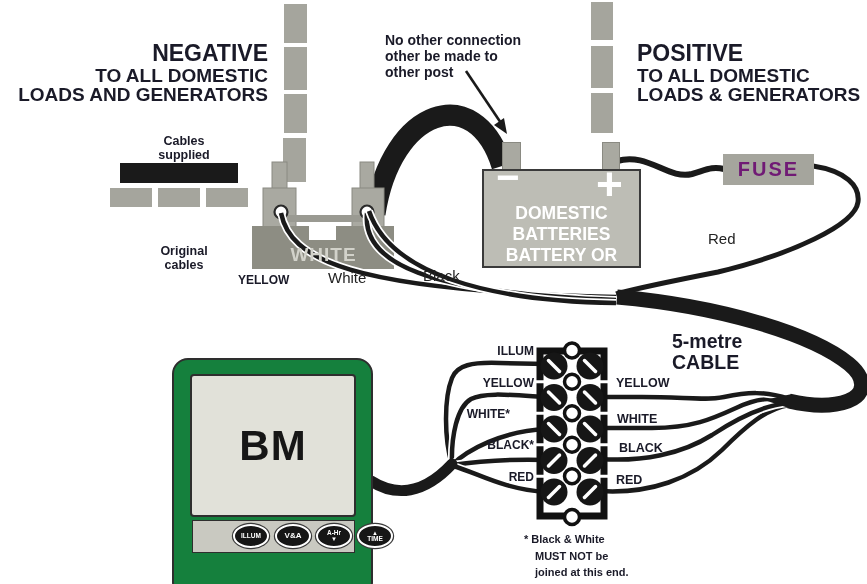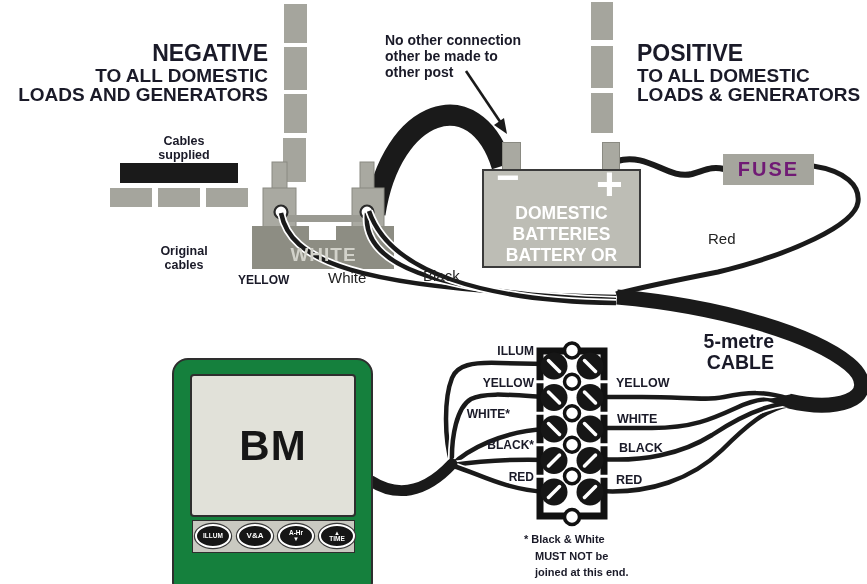--- a/index.html
+++ b/index.html
@@ -12,21 +12,21 @@
   .small-lbl{font-weight:bold;font-size:12.5px;line-height:13.5px;text-align:center;}
   .wirecap{font-weight:bold;font-size:12px;}
   .wirelow{font-size:15px;color:#222;}
   .seg{position:absolute;background:#a5a59d;}
   .blockrow{position:absolute;font-weight:bold;font-size:12px;}
   .gray-box{position:absolute;background:#a5a59d;}
   .post{position:absolute;background:#a9a9a1;border:1px solid #8a8a82;}
   line,path,polyline{vector-effect:none;}
   .btn{position:absolute;width:36px;height:24px;border-radius:50%;background:#161616;
        border:2.5px solid #fff;box-shadow:0 0 0 1.2px #3a3a3a;display:flex;flex-direction:column;
-       align-items:center;justify-content:center;color:#fff;font-weight:bold;box-sizing:border-box;}
+       align-items:center;justify-content:center;color:#fff;font-weight:bold;box-sizing:border-box;margin-left:38px;}
   .btn .lab{font-size:6.5px;line-height:1;}
   .btn .arr{font-size:6px;line-height:1;}
 </style>
 </head>
 <body>
 
 <div id="stage">
 
   <div class="seg" style="left:284px;top:4px;width:23px;height:39px;"></div>
   <div class="seg" style="left:284px;top:47px;width:23px;height:43px;"></div>
@@ -206,21 +206,21 @@
     <span style="display:block">Original</span>
     <span style="display:block">cables</span>
   </div>
 
   <div class="abs" style="left:253px;top:244px;width:141px;text-align:center;color:#d2d2ca;font-weight:bold;font-size:19px;letter-spacing:1px;">WHITE</div>
   <div class="abs wirecap" style="left:238px;top:273px;">YELLOW</div>
   <div class="abs wirelow" style="left:328px;top:269px;">White</div>
   <div class="abs wirelow" style="left:423px;top:267px;">Black</div>
   <div class="abs wirelow" style="left:708px;top:230px;">Red</div>
 
-  <div class="abs" style="left:672px;top:331px;width:102px;text-align:right;font-weight:bold;font-size:19.5px;line-height:21px;">
+  <div class="abs" style="left:672px;top:331px;width:102px;text-align:left;font-weight:bold;font-size:19.5px;line-height:21px;">
     <span style="display:block">5-metre</span>
     <span style="display:block">CABLE</span>
   </div>
 
   <div class="blockrow" style="left:420px;top:344px;width:114px;text-align:right;">ILLUM</div>
   <div class="blockrow" style="left:420px;top:376px;width:114px;text-align:right;">YELLOW</div>
   <div class="blockrow" style="left:396px;top:407px;width:114px;text-align:right;">WHITE*</div>
   <div class="blockrow" style="left:420px;top:438px;width:114px;text-align:right;">BLACK*</div>
   <div class="blockrow" style="left:420px;top:470px;width:114px;text-align:right;">RED</div>
 

